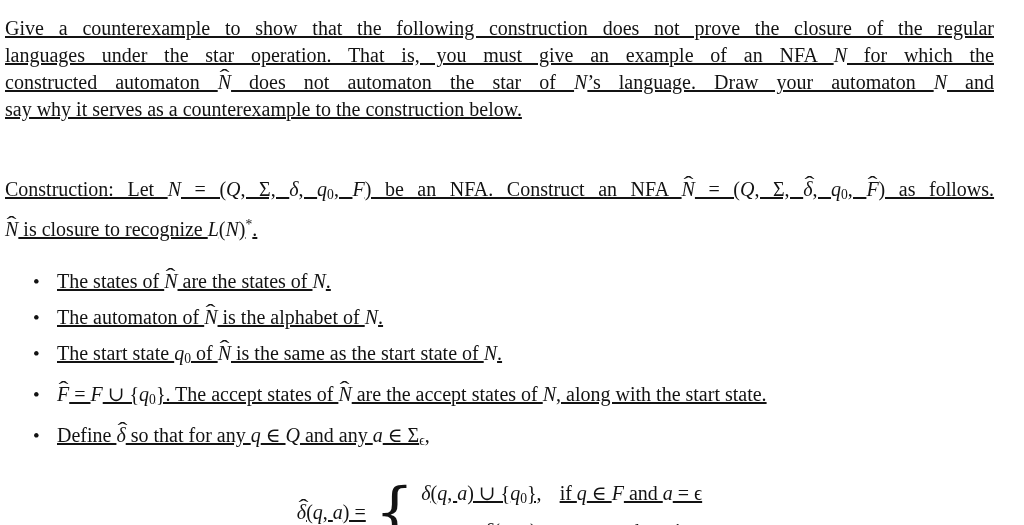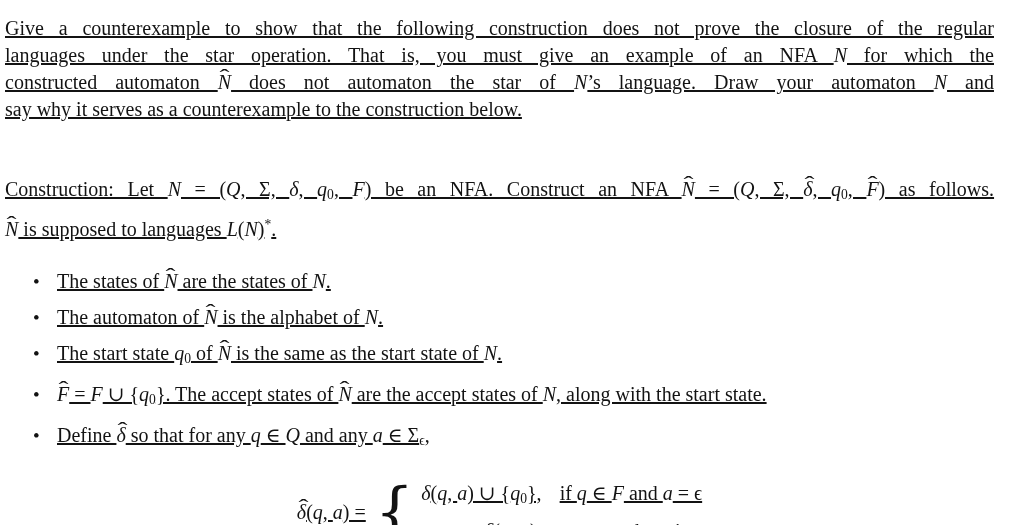--- a/index.html
+++ b/index.html
@@ -108,21 +108,21 @@
 
   <div class="para intro">
     <div class="line just"><span class="run-r">Give a counterexample to show that the following construction does not prove the closure of the regular</span></div>
     <div class="line just"><span class="run-r">languages under the star operation. That is, you must give an example of an NFA </span><span class="run-i">N</span><span class="run-r"> for which the</span></div>
     <div class="line just"><span class="run-r">constructed automaton </span><span class="run-h">ˆ</span><span class="run-i">N</span><span class="run-r"> does not automaton the star of </span><span class="run-i">N</span><span class="run-r">’s language. Draw your automaton </span><span class="run-i">N</span><span class="run-r"> and</span></div>
     <div class="line left"><span class="run-r">say why it serves as a counterexample to the construction below.</span></div>
   </div>
 
   <div class="para construction">
     <div class="line just"><span class="run-r">Construction: Let </span><span class="run-i">N</span><span class="run-r"> = (</span><span class="run-i">Q</span><span class="run-r">, Σ, </span><span class="run-i">δ</span><span class="run-r">, </span><span class="run-i">q</span><span class="run-sub">0</span><span class="run-r">, </span><span class="run-i">F</span><span class="run-r">) be an NFA. Construct an NFA </span><span class="run-h">ˆ</span><span class="run-i">N</span><span class="run-r"> = (</span><span class="run-i">Q</span><span class="run-r">, Σ, </span><span class="run-h">ˆ</span><span class="run-i">δ</span><span class="run-r">, </span><span class="run-i">q</span><span class="run-sub">0</span><span class="run-r">, </span><span class="run-h">ˆ</span><span class="run-i">F</span><span class="run-r">) as follows.</span></div>
-    <div class="line left"><span class="run-h">ˆ</span><span class="run-i">N</span><span class="run-r"> is supposed to languages </span><span class="run-i">L</span><span class="run-r">(</span><span class="run-i">N</span><span class="run-r">)</span><span class="run-sup">*</span><span class="run-r">.</span></div>
+    <div class="line left"><span class="run-h">ˆ</span><span class="run-i">N</span><span class="run-r"> is closure to recognize </span><span class="run-i">L</span><span class="run-r">(</span><span class="run-i">N</span><span class="run-r">)</span><span class="run-sup">*</span><span class="run-r">.</span></div>
   </div>
 
   <div class="bullets">
     <div class="bullet">
       <span class="marker">•</span>
       <span class="btext"><span class="run-r">The states of </span><span class="run-h">ˆ</span><span class="run-i">N</span><span class="run-r"> are the states of </span><span class="run-i">N</span><span class="run-r">.</span></span>
     </div>
     <div class="bullet">
       <span class="marker">•</span>
       <span class="btext"><span class="run-r">The automaton of </span><span class="run-h">ˆ</span><span class="run-i">N</span><span class="run-r"> is the alphabet of </span><span class="run-i">N</span><span class="run-r">.</span></span>

